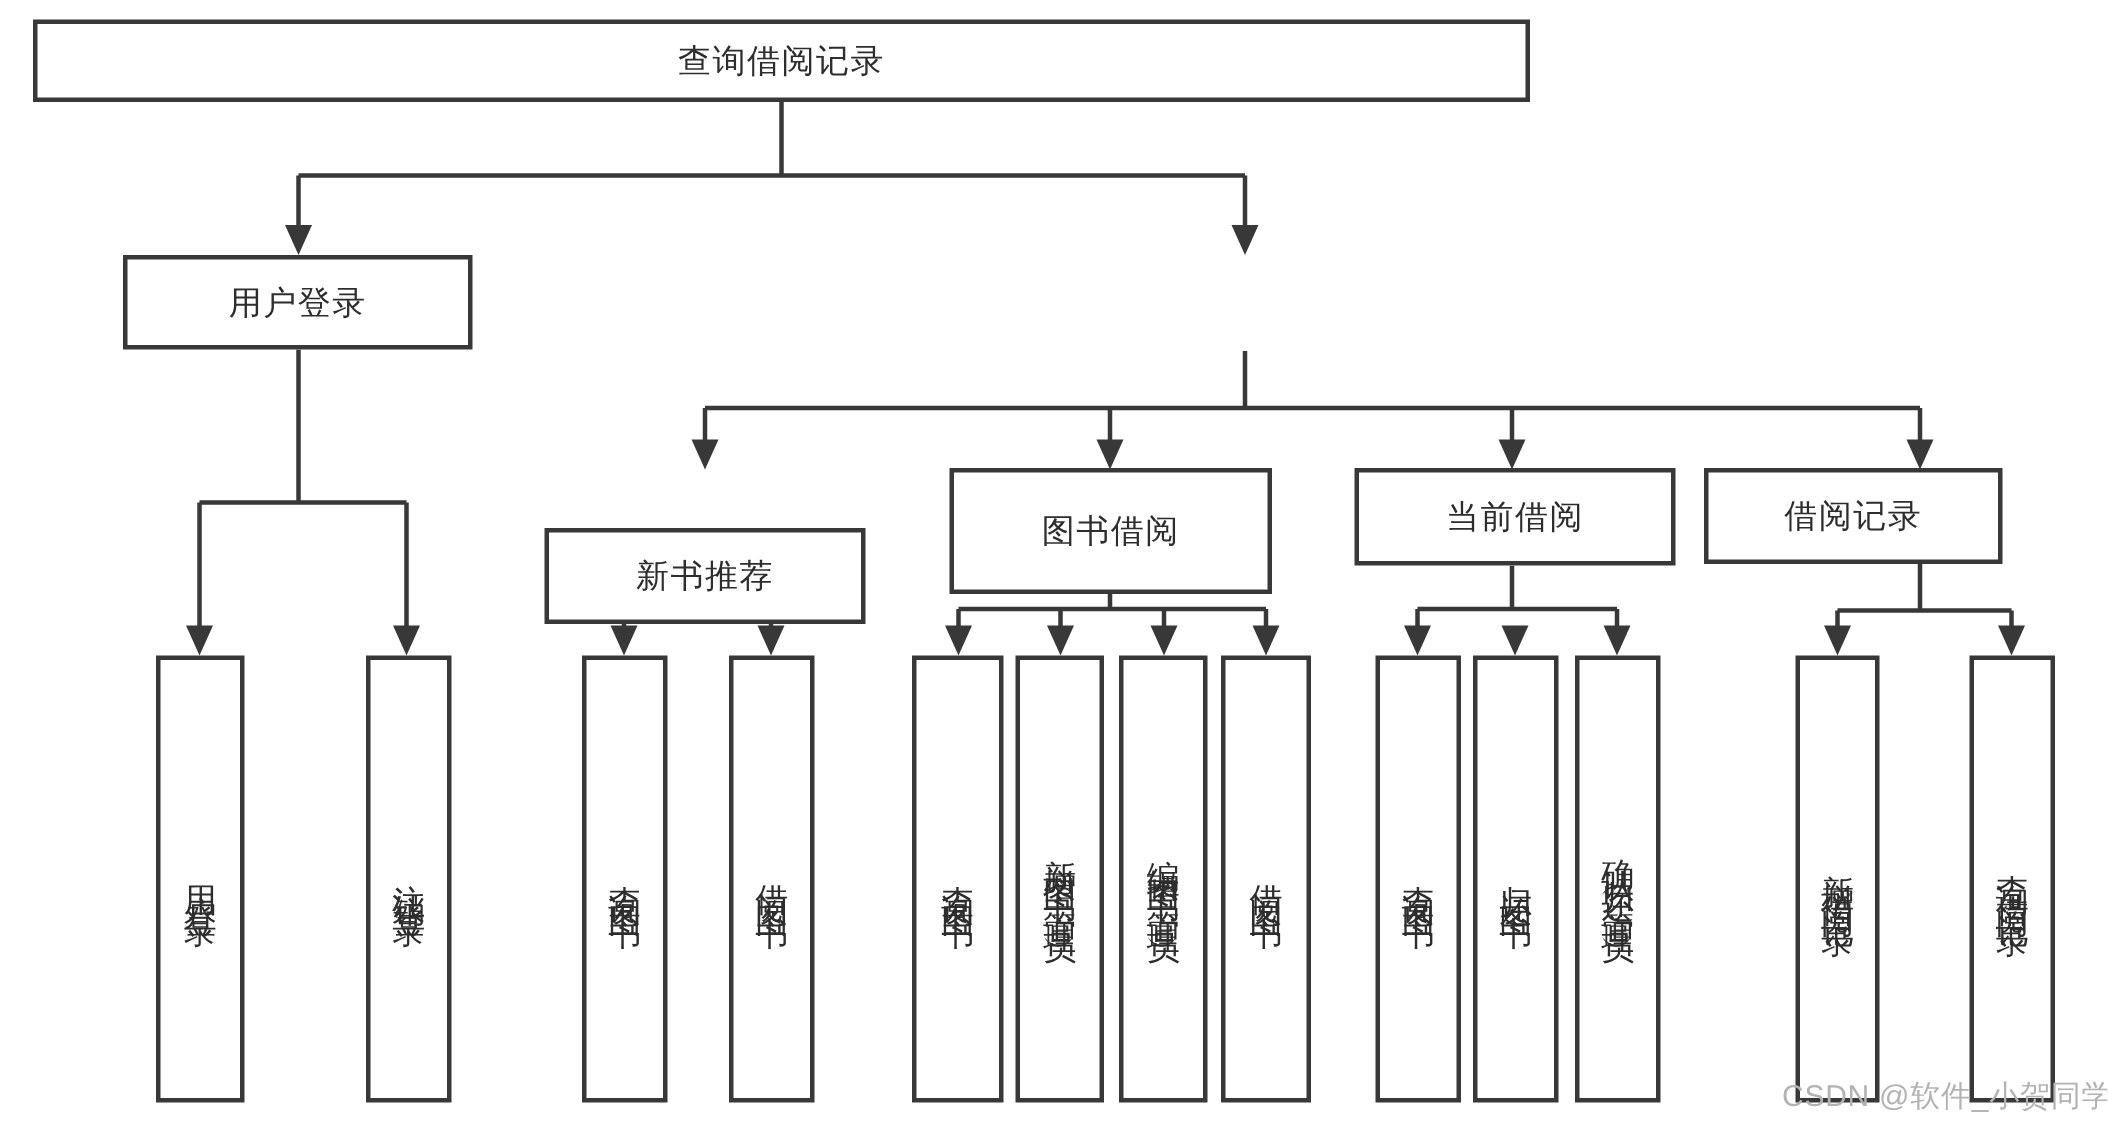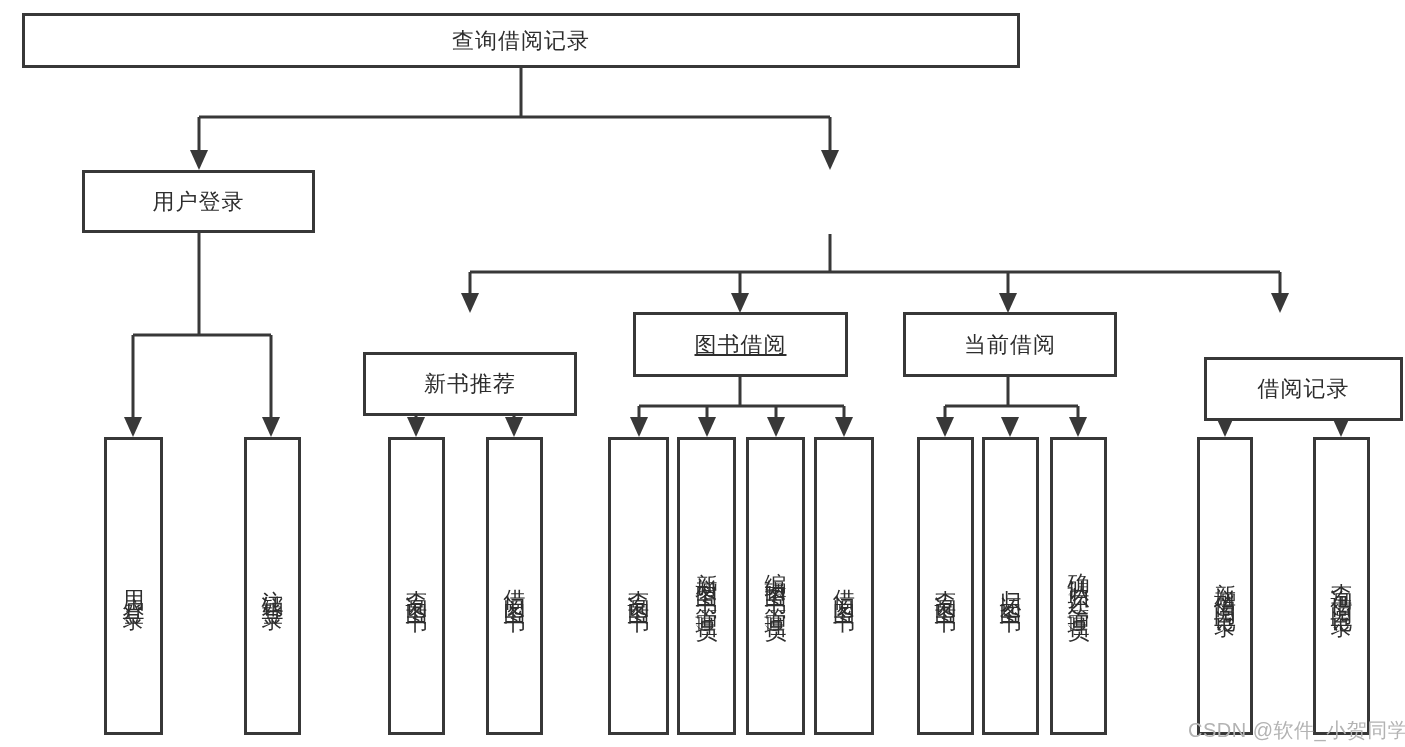--- a/index.html
+++ b/index.html
@@ -71,23 +71,23 @@
     <path d="M1280 376 V407 M1225 407 H1341 M1225 407 V419 M1341 407 V419"></path>
     <polygon points="1216,417 1234,417 1225,437"></polygon>
     <polygon points="1332,417 1350,417 1341,437"></polygon>
   </svg>
 
   <div class="node" style="left:22px; top:13px; width:998px; height:55px;">查询借阅记录</div>
 
   <div class="node" style="left:82px; top:170px; width:233px; height:63px;">用户登录</div>
 
   <div class="node" style="left:363px; top:312px; width:214px; height:64px;margin-top:40px;">新书推荐</div>
-  <div class="node" style="left:633px; top:312px; width:215px; height:65px;text-decoration:underline;">图书借阅</div>
+  <div class="node" style="left:633px; top:312px; width:215px; height:84px;">图书借阅</div>
   <div class="node" style="left:903px; top:312px; width:214px; height:65px;">当前借阅</div>
-  <div class="node" style="left:1204px; top:312px; width:199px; height:64px;margin-top:45px;">借阅记录</div>
+  <div class="node" style="left:1136px; top:312px; width:199px; height:64px;">借阅记录</div>
 
   <div class="leaf" style="left:104px; width:59px;">
     <span class="vtext">用户登录</span>
   </div>
   <div class="leaf" style="left:244px; width:57px;">
     <span class="vtext">注销登录</span>
   </div>
 
   <div class="leaf" style="left:388px; width:57px;">
     <span class="vtext">查询图书</span>

